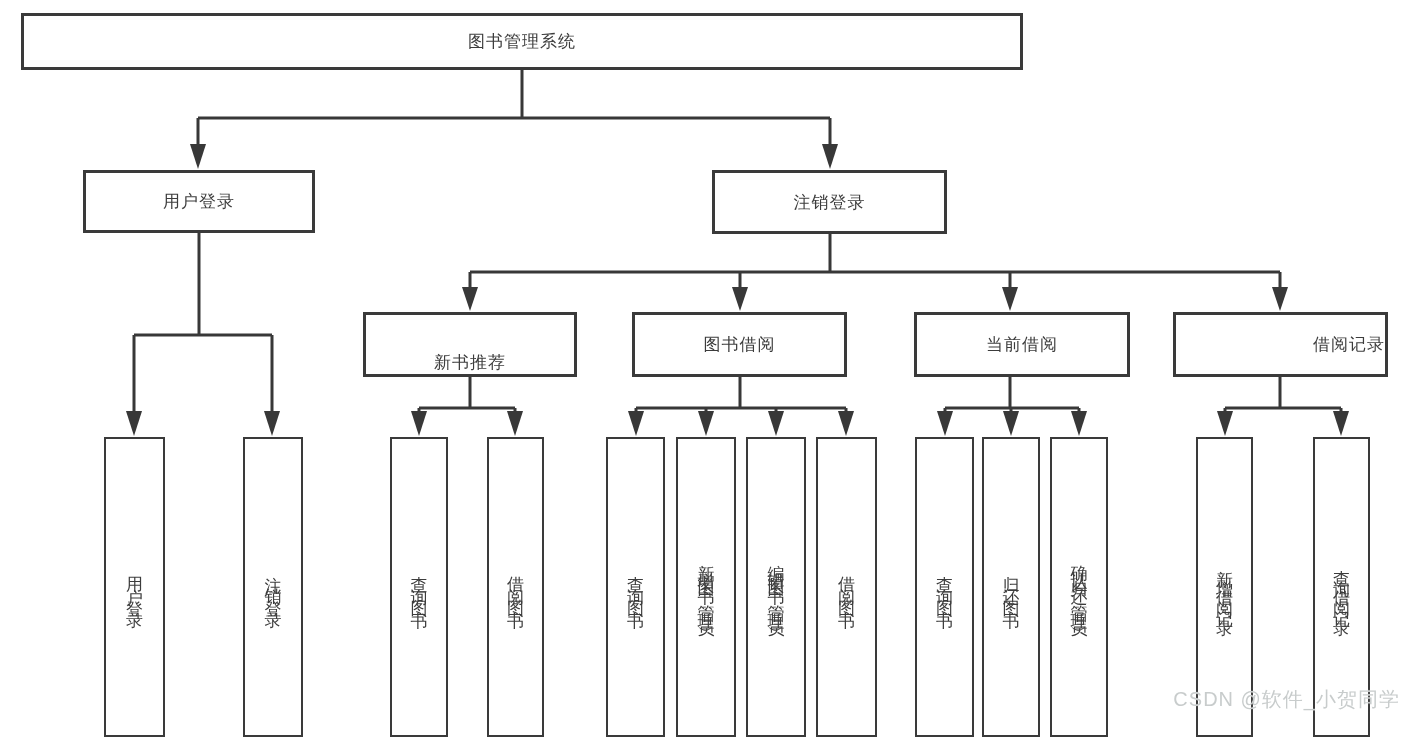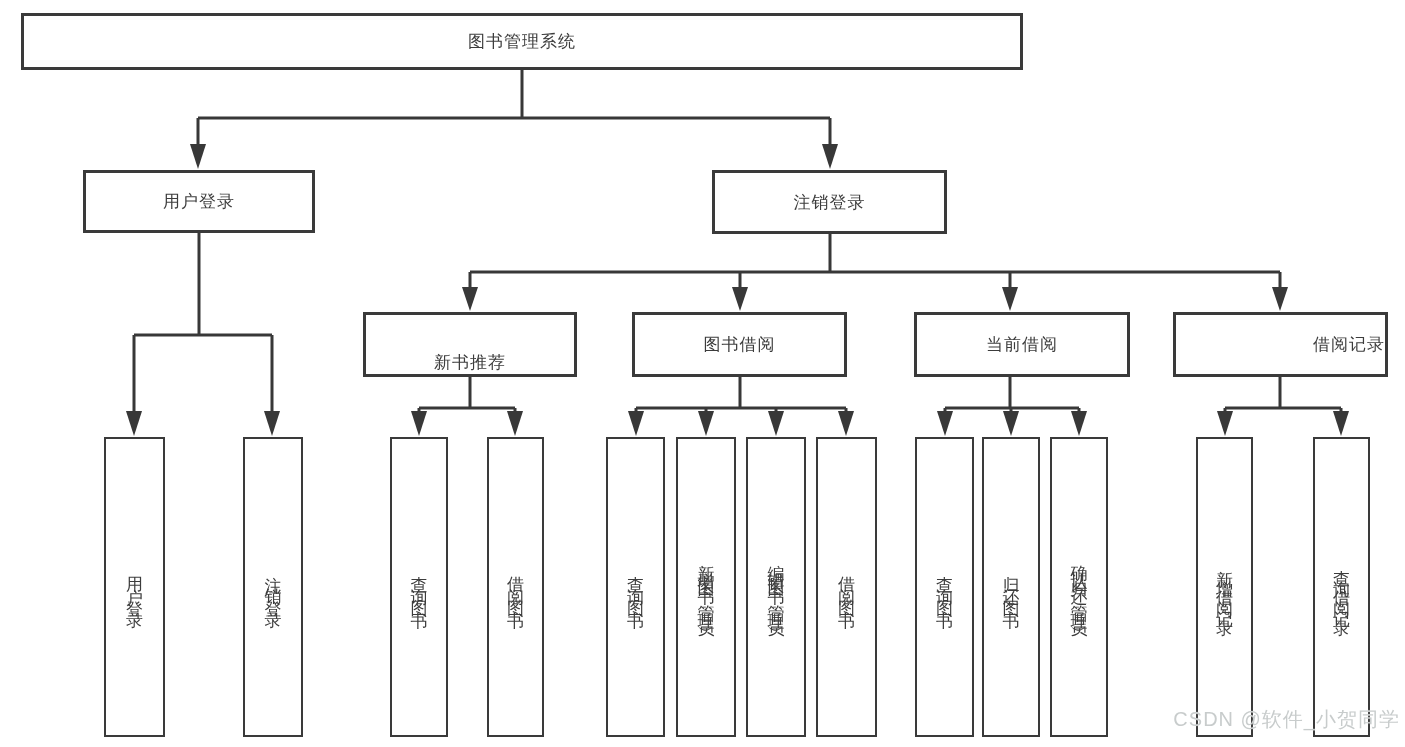--- a/index.html
+++ b/index.html
@@ -45,21 +45,21 @@
   .leaf .vtext {
     writing-mode: vertical-lr;
     text-orientation: mixed;
     letter-spacing: 12px;
     line-height: 1;
     white-space: nowrap;
   }
   .watermark {
     position: absolute;
     right: 5px;
-    top: 706px;
+    top: 686px;
     font-size: 20px;
     color: var(--watermark);
     letter-spacing: 1px;
     text-shadow: 0 0 1px rgba(255,255,255,0.9);
   }
 </style>
 </head>
 <body>
 
 <div class="canvas">

